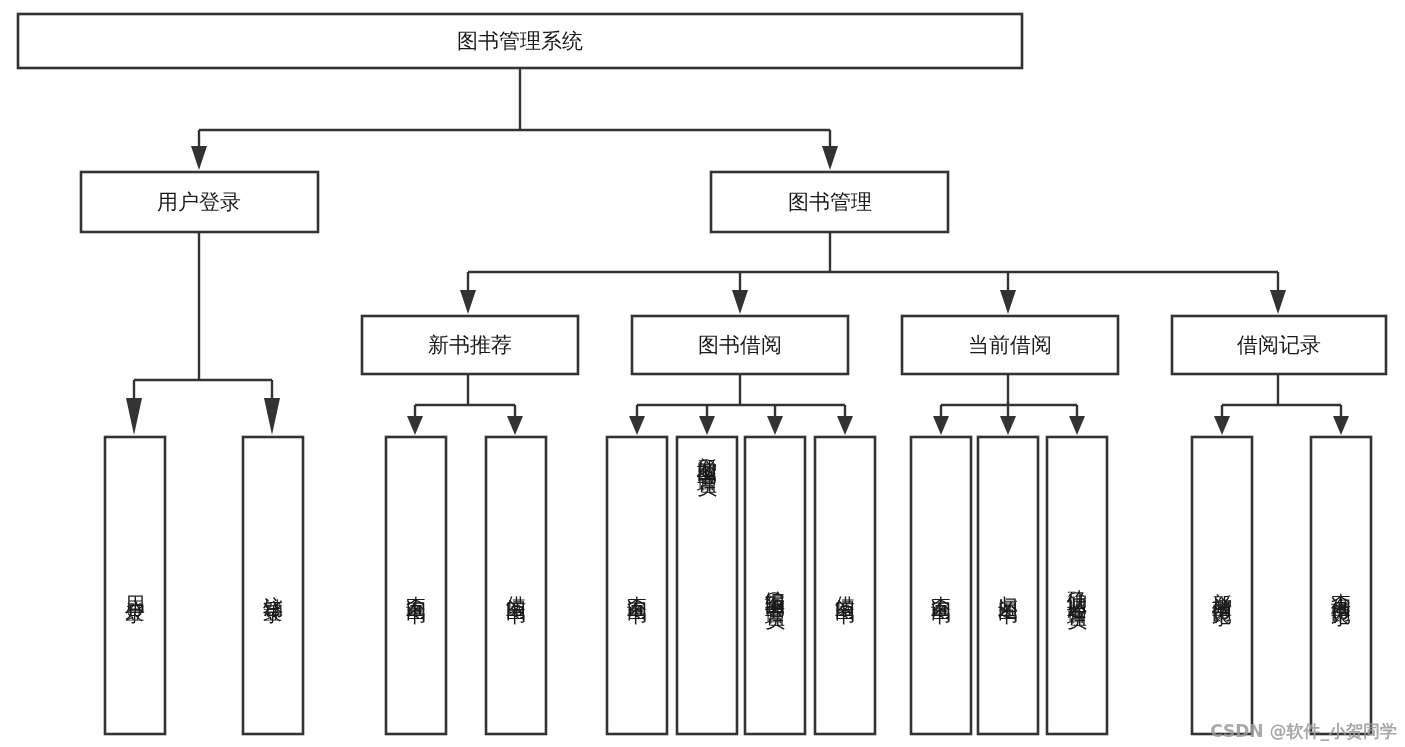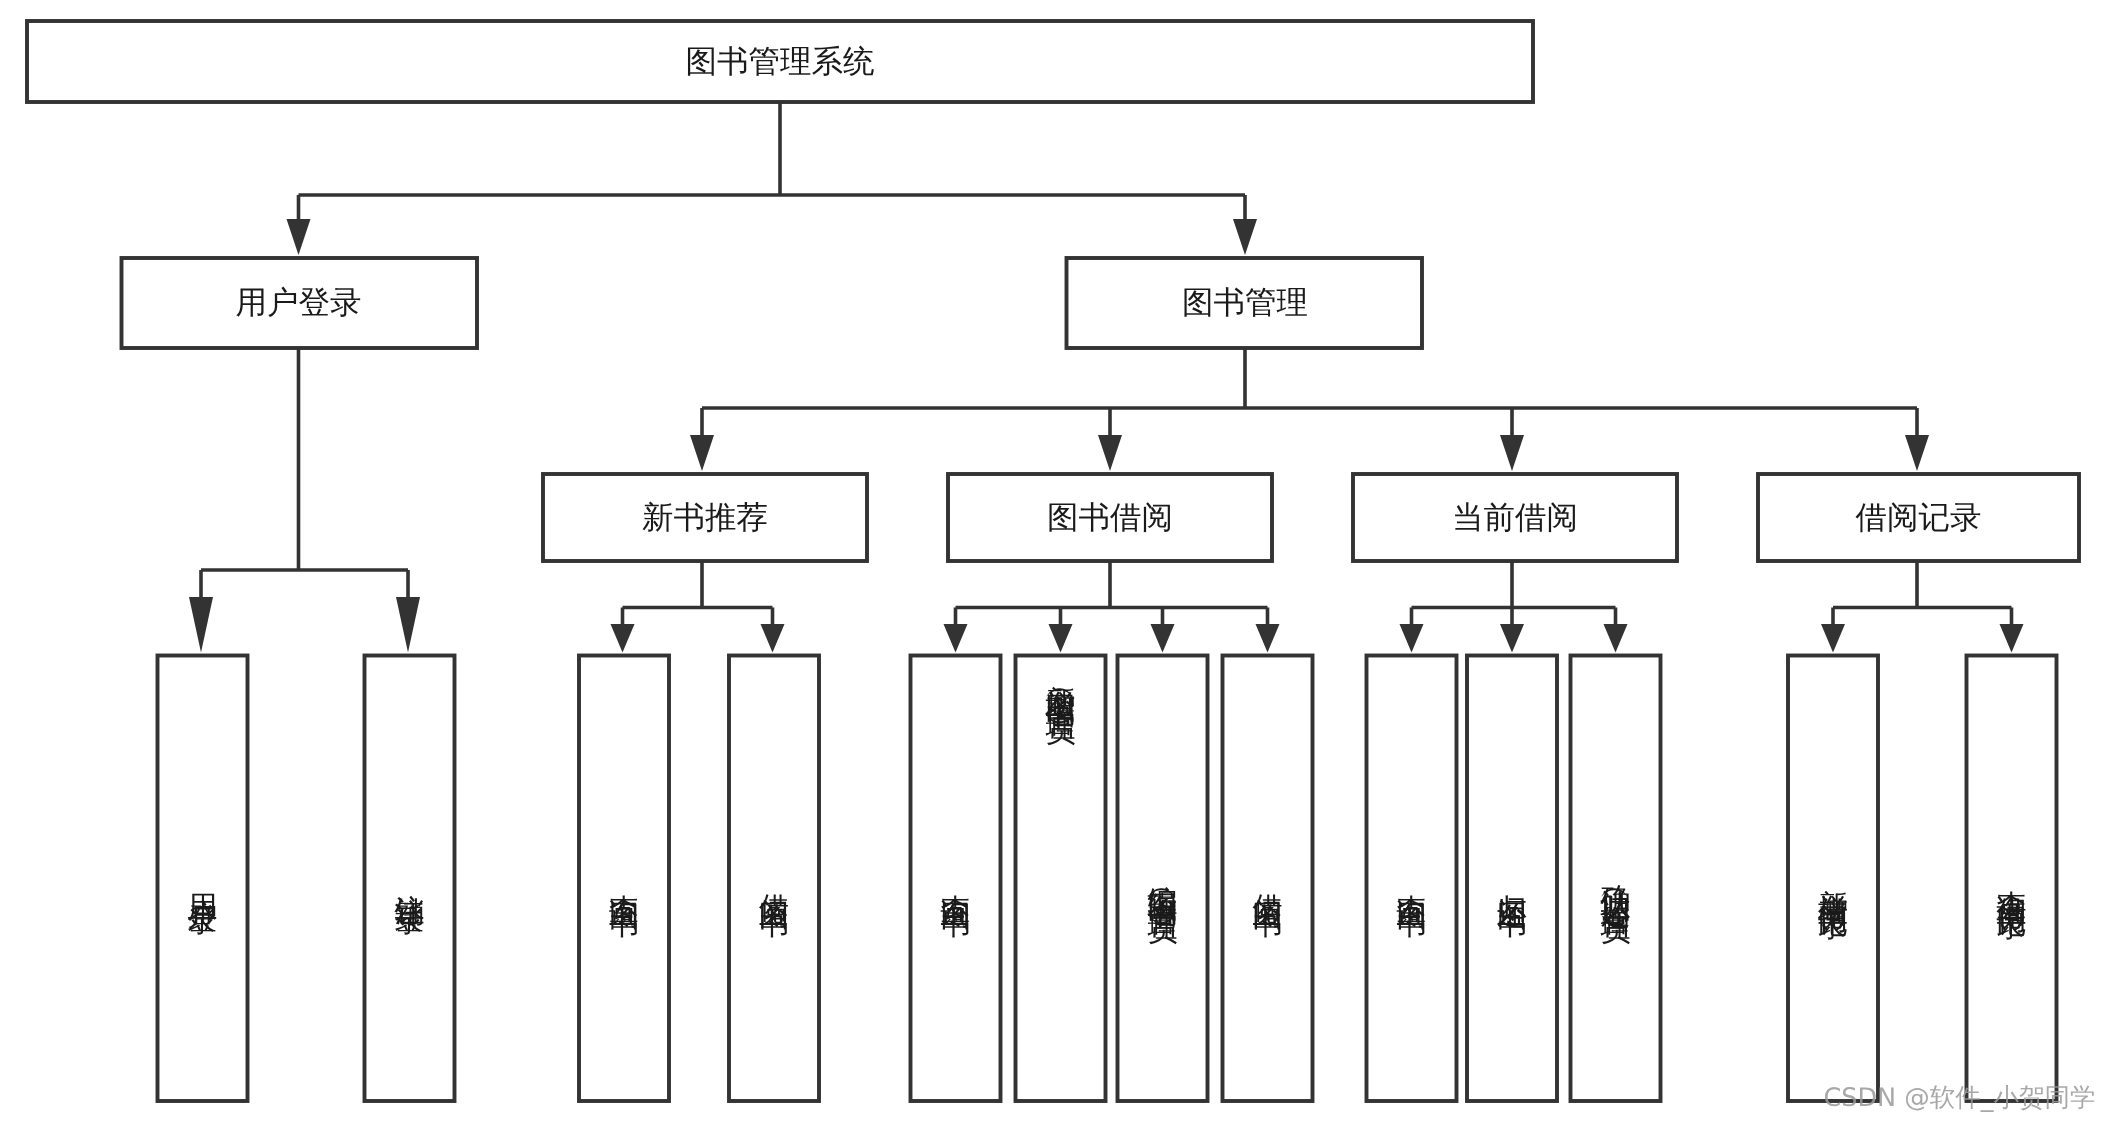--- a/index.html
+++ b/index.html
@@ -66,20 +66,21 @@
   }
   .watermark {
     position: absolute;
     right: 8px;
     bottom: 4px;
     font-family: "DejaVu Sans", "Liberation Sans", sans-serif;
     font-size: 17px;
     color: #9a9a9a;
     opacity: 0.85;
     white-space: nowrap;
+    font-weight: bold;
   }
 </style>
 </head>
 <body>
 
 <div id="diagram-root">
 
   <svg class="diagram-canvas" viewBox="0 0 1405 747" xmlns="http://www.w3.org/2000/svg">
 
     <g>

